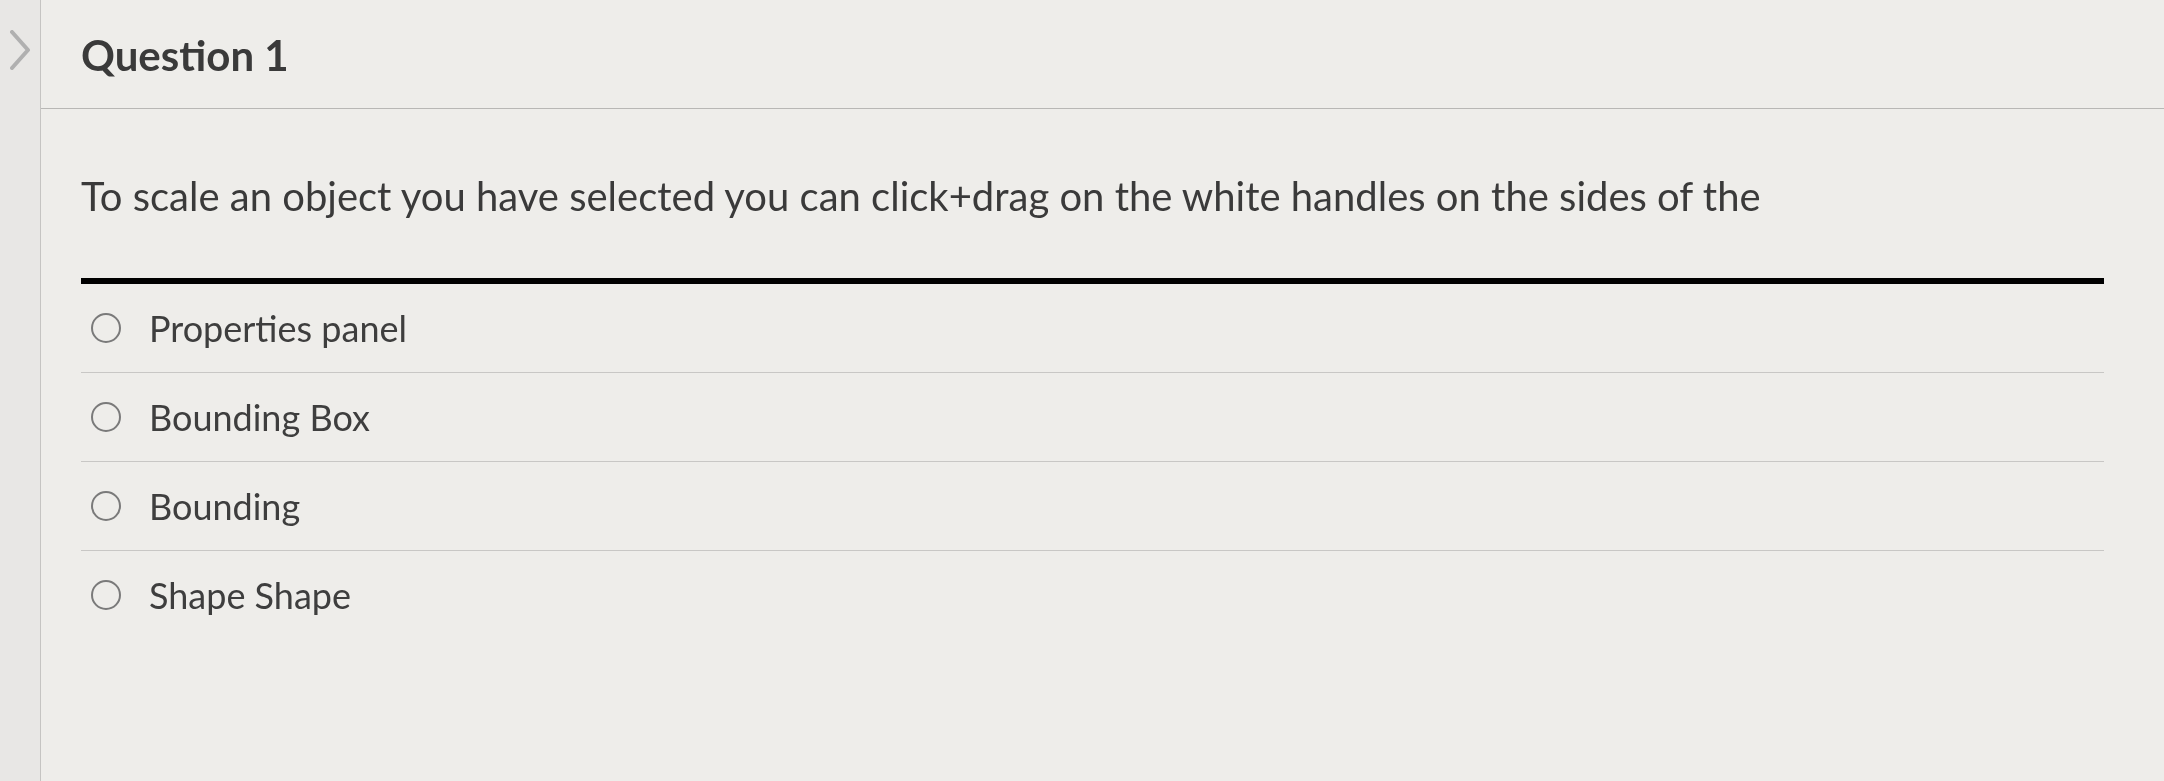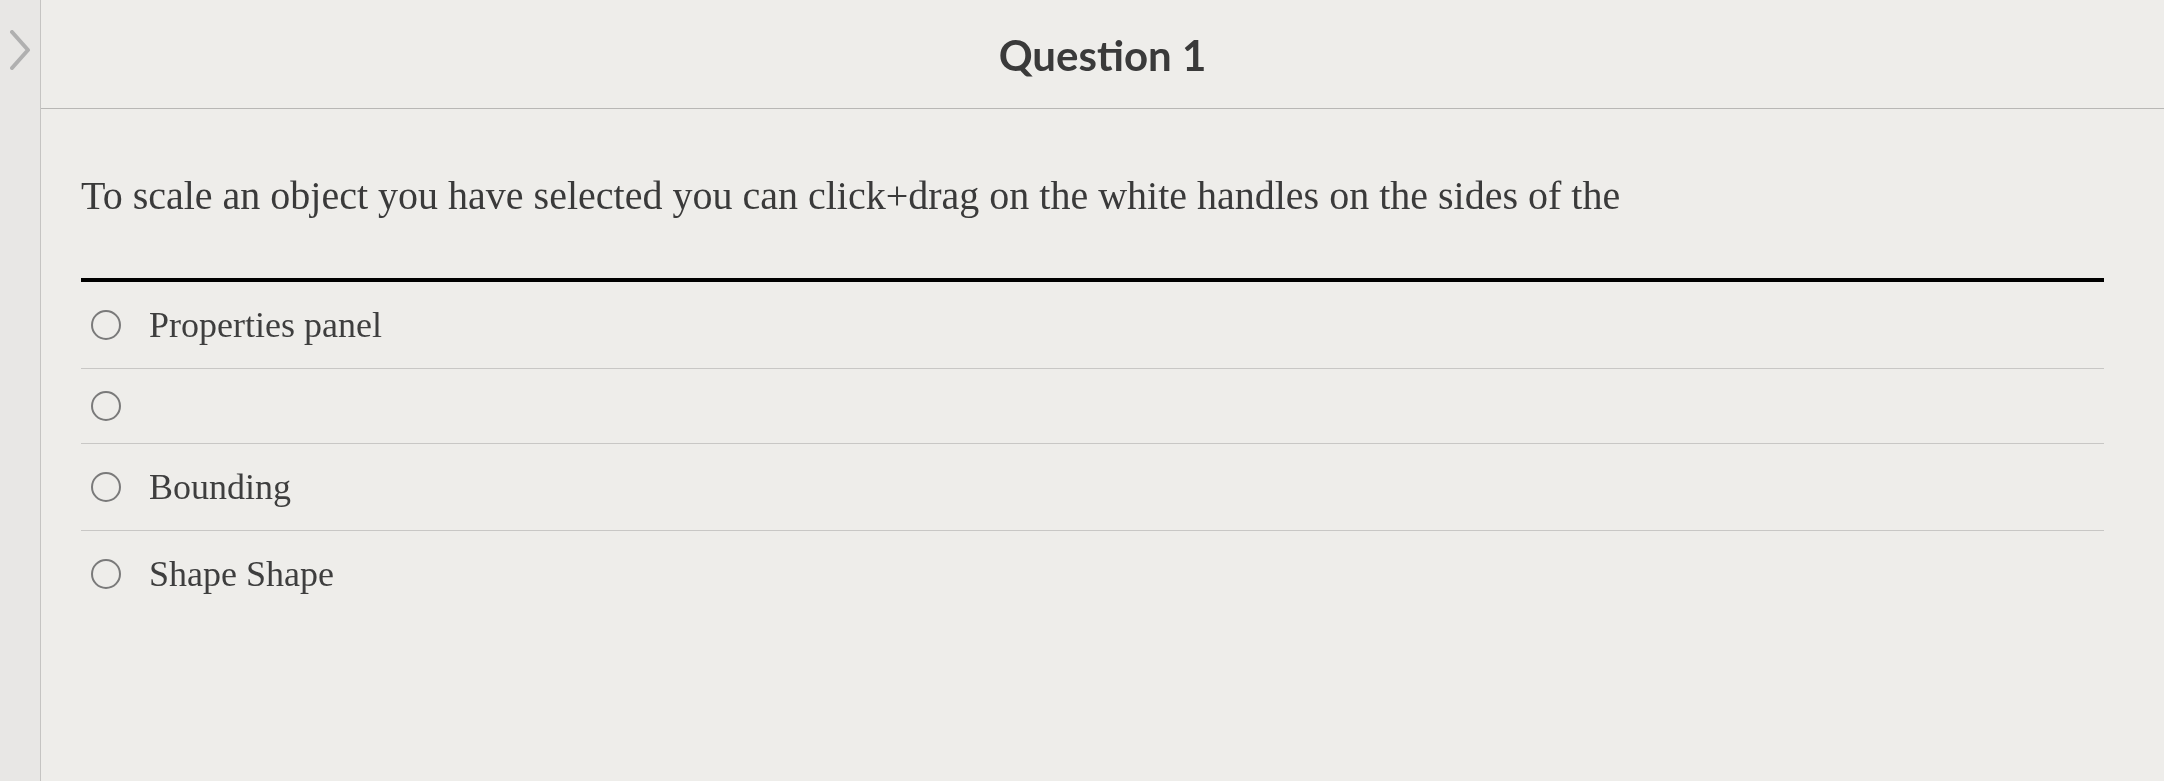--- a/index.html
+++ b/index.html
@@ -33,40 +33,38 @@
       margin-right: 8px;
     }
     .question-card {
       flex: 1;
       background: #eeedea;
       border-left: 1.5px solid #c5c4c2;
     }
     .question-header {
       padding: 30px 40px 28px 40px;
       border-bottom: 1.5px solid #b8b7b5;
-      text-align: center;
     }
     .question-title {
       font-size: 42px;
       font-weight: 700;
       color: #3a3a3a;
     }
     .question-body {
       padding: 60px 60px 20px 40px;
-      font-family: Liberation Serif, serif;
     }
     .question-text {
       font-size: 40px;
       color: #3a3a3a;
       line-height: 1.35;
       margin-bottom: 55px;
       font-weight: 400;
     }
     .options-list {
-      border-top: 4px solid #000000;
+      border-top: 6px solid #000000;
     }
     .option-row {
       display: flex;
       align-items: center;
       padding: 22px 10px 22px 10px;
       border-bottom: 1px solid #c8c7c5;
       cursor: pointer;
     }
     .option-row:last-child {
       border-bottom: none;
@@ -103,20 +101,21 @@
     </div>
     <div class="question-body">
       <div class="question-text">To scale an object you have selected you can click+drag on the white handles on the sides of the</div>
       <div class="options-list">
         <div class="option-row">
           <div class="radio-circle"></div>
           <div class="option-label">Properties panel</div>
         </div>
         <div class="option-row">
           <div class="radio-circle"></div>
+          <div class="option-label">Bounding Box</div>
         </div>
         <div class="option-row">
           <div class="radio-circle"></div>
           <div class="option-label">Bounding</div>
         </div>
         <div class="option-row">
           <div class="radio-circle"></div>
           <div class="option-label">Shape Shape</div>
         </div>
       </div>

